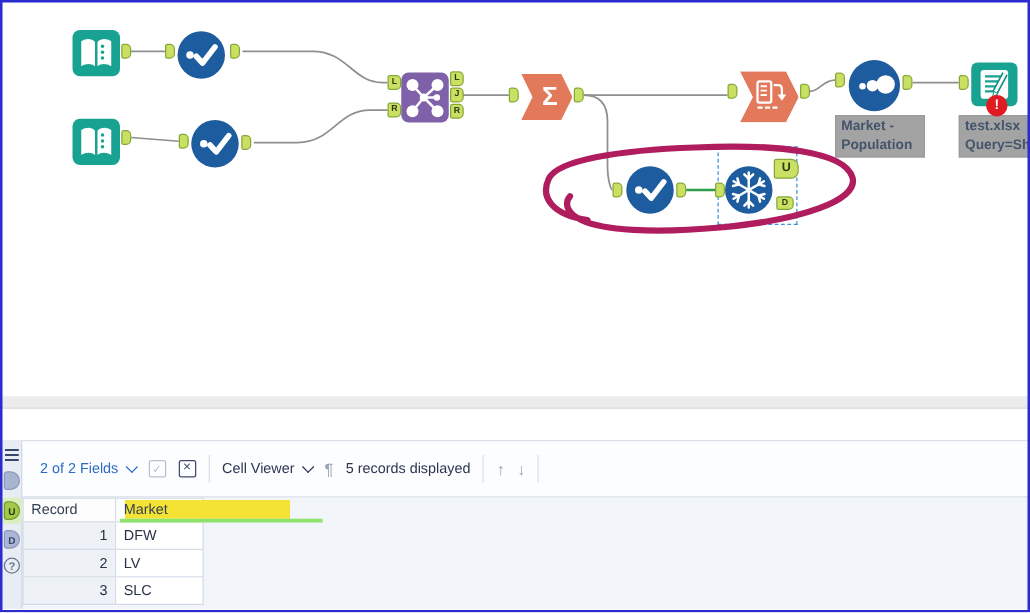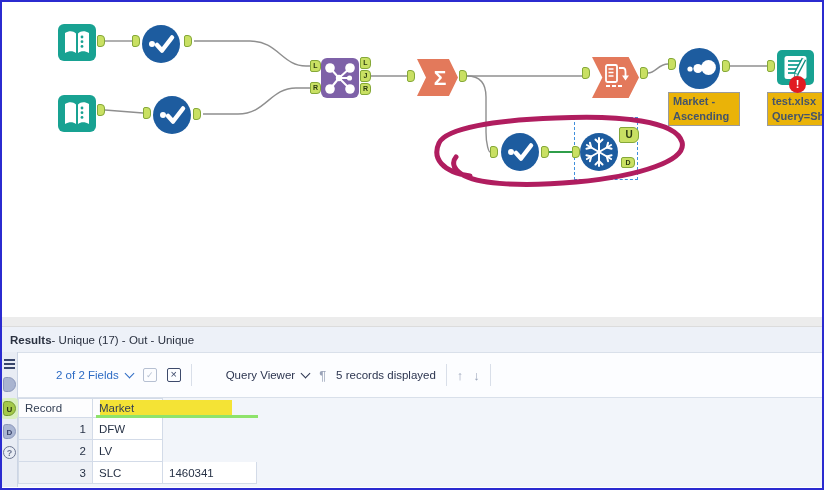--- a/index.html
+++ b/index.html
@@ -16,21 +16,21 @@
   .chev{background:#e3795b;clip-path:polygon(0 0,78% 0,100% 50%,78% 100%,0 100%,22% 50%);
         display:flex;align-items:center;justify-content:center;}
   .sigma{color:#fff;font-weight:bold;font-size:21px;margin-left:5px;line-height:1;}
   .anchor{position:absolute;z-index:4;width:8px;height:12px;background:#c9e063;
           border:1px solid #85a839;border-radius:2px 4px 4px 2px;box-sizing:border-box;}
   .anchor.lettered{width:11px;font-size:7px;font-weight:bold;color:#2c3a12;text-align:center;line-height:10px;}
   .anchor.big{width:20px;height:16px;font-size:10px;line-height:14px;border-radius:2px 6px 6px 2px;}
   .anchor.med{width:14px;height:11px;font-size:7px;line-height:9px;}
   .sel-rect{position:absolute;left:574px;top:117px;width:64px;height:63px;
             border:1.5px dashed #3f8fdc;z-index:2;box-sizing:border-box;}
-  .note{position:absolute;background:#eab308;border:1px solid #9b9b9b;font-size:11px;font-weight:600;
+  .note{position:absolute;background:#a3a3a3;border:1px solid #9b9b9b;font-size:11px;font-weight:600;
         color:#44546a;line-height:15px;padding:1px 4px;z-index:5;white-space:nowrap;}
   #err-badge{position:absolute;left:789px;top:76px;width:17px;height:17px;border-radius:50%;
              background:#e11b22;color:#fff;font-weight:bold;font-size:11px;text-align:center;
              line-height:17px;z-index:6;}
   #annotation-svg{position:absolute;left:426px;top:112px;z-index:7;pointer-events:none;}
 
   
   #splitter{position:absolute;left:0;top:317px;width:824px;height:10px;background:#ececec;
             border-bottom:1px solid #dcdcdc;box-sizing:border-box;z-index:5;}
   #res-header{position:absolute;left:0;top:327px;width:824px;height:25px;background:#edf1f8;
@@ -47,21 +47,21 @@
   .tag.u{top:49px;background:#a4c94a;border:1px solid #739a2f;color:#2c3a12;}
   .u-halo{position:absolute;left:1px;top:46px;width:17px;height:21px;background:#d9efc0;border-radius:4px;}
   .tag.d{top:72px;background:#aab6d3;border:1px solid #8c98bb;color:#39436b;}
   .help{position:absolute;left:3px;top:94px;width:13px;height:13px;border:1.4px solid #6b7590;
         border-radius:50%;color:#6b7590;font-size:9px;font-weight:bold;text-align:center;
         line-height:13px;box-sizing:border-box;}
 
   #toolbar{position:absolute;left:18px;top:0;width:806px;height:46px;background:#fcfdff;
            border-top:1px solid #d9e0ea;border-bottom:1px solid #d9e0ea;box-sizing:border-box;
            display:flex;align-items:center;gap:10px;padding-left:14px;font-size:11.5px;color:#2c3550;}
-  .link{color:#2d6bc4;display:flex;align-items:center;gap:7px;cursor:default;margin-left:24px;}
+  .link{color:#2d6bc4;display:flex;align-items:center;gap:7px;cursor:default;}
   .chevdn{width:6px;height:6px;border-right:1.6px solid currentColor;border-bottom:1.6px solid currentColor;
           transform:rotate(45deg);display:inline-block;margin-top:-3px;}
   .icon-sq{width:14px;height:14px;border-radius:2px;font-size:9px;text-align:center;line-height:12px;
            box-sizing:border-box;}
   .icon-sq.chk{border:1.5px solid #b6c0d2;color:#b6c0d2;}
   .icon-sq.xx{border:1.5px solid #3d4a6b;color:#3d4a6b;font-size:11px;line-height:11px;}
   .vsep{width:1px;height:22px;background:#d9dfe9;}
   .pil{color:#9aa3b8;font-size:13px;}
   .arr{color:#98a3b8;font-size:13px;}
 
@@ -249,34 +249,30 @@
     <div class="anchor" style="left:572px;top:146px;"></div>
     <div class="anchor lettered big" style="left:619px;top:127px;">U</div>
     <div class="anchor lettered med" style="left:621px;top:157px;">D</div>
 
     <svg id="annotation-svg" width="268" height="84">
       <path d="M44,64 C16,60 6,46 13,31 C20,16 70,8 130,6 C195,3 250,9 256,30 C261,48 216,64 150,70 C95,75 56,72 39,64 C28,59 25,51 30,45" fill="none" stroke="#b01d5f" stroke-width="5" stroke-linecap="round"></path>
     </svg>
 
     <div class="note" style="left:668px;top:92px;width:62px;">
       <div>Market -</div>
-      <div>Ascending</div>
+      <div>Population</div>
     </div>
     <div class="note" style="left:767px;top:92px;width:70px;">
       <div>test.xlsx</div>
       <div>Query=She</div>
     </div>
   </div>
 
   <div id="splitter"></div>
 
-  <div id="res-header">
-    <b>Results</b>
-      <span> - Unique (17) - Out - Unique</span>
-  </div>
 
   <div id="res-body">
 
     <div id="strip">
       <div class="burger"></div>
       <div class="tag blank"></div>
       <div class="u-halo"></div>
       <div class="tag u">U</div>
       <div class="tag d">D</div>
       <div class="help">?</div>
@@ -284,21 +280,21 @@
 
     <div id="toolbar">
       <span class="link">
         <span>2 of 2 Fields</span>
         <i class="chevdn"></i>
       </span>
       <span class="icon-sq chk">✓</span>
       <span class="icon-sq xx">×</span>
       <span class="vsep"></span>
       <span class="link" style="color:#2c3550;">
-        <span>Query Viewer</span>
+        <span>Cell Viewer</span>
         <i class="chevdn"></i>
       </span>
       <span class="pil">¶</span>
       <span>5 records displayed</span>
       <span class="vsep"></span>
       <span class="arr">↑</span>
       <span class="arr">↓</span>
       <span class="vsep"></span>
     </div>
 
@@ -317,19 +313,18 @@
         <div class="cell c0 num">1</div>
         <div class="cell c1 txt">DFW</div>
       </div>
       <div class="trow">
         <div class="cell c0 num">2</div>
         <div class="cell c1 txt">LV</div>
       </div>
       <div class="trow">
         <div class="cell c0 num">3</div>
         <div class="cell c1 txt">SLC</div>
-        <div class="cell c2 txt">1460341</div>
       </div>
     </div>
   </div>
 
   <div id="frame"></div>
 </div>
 
 </body></html>

